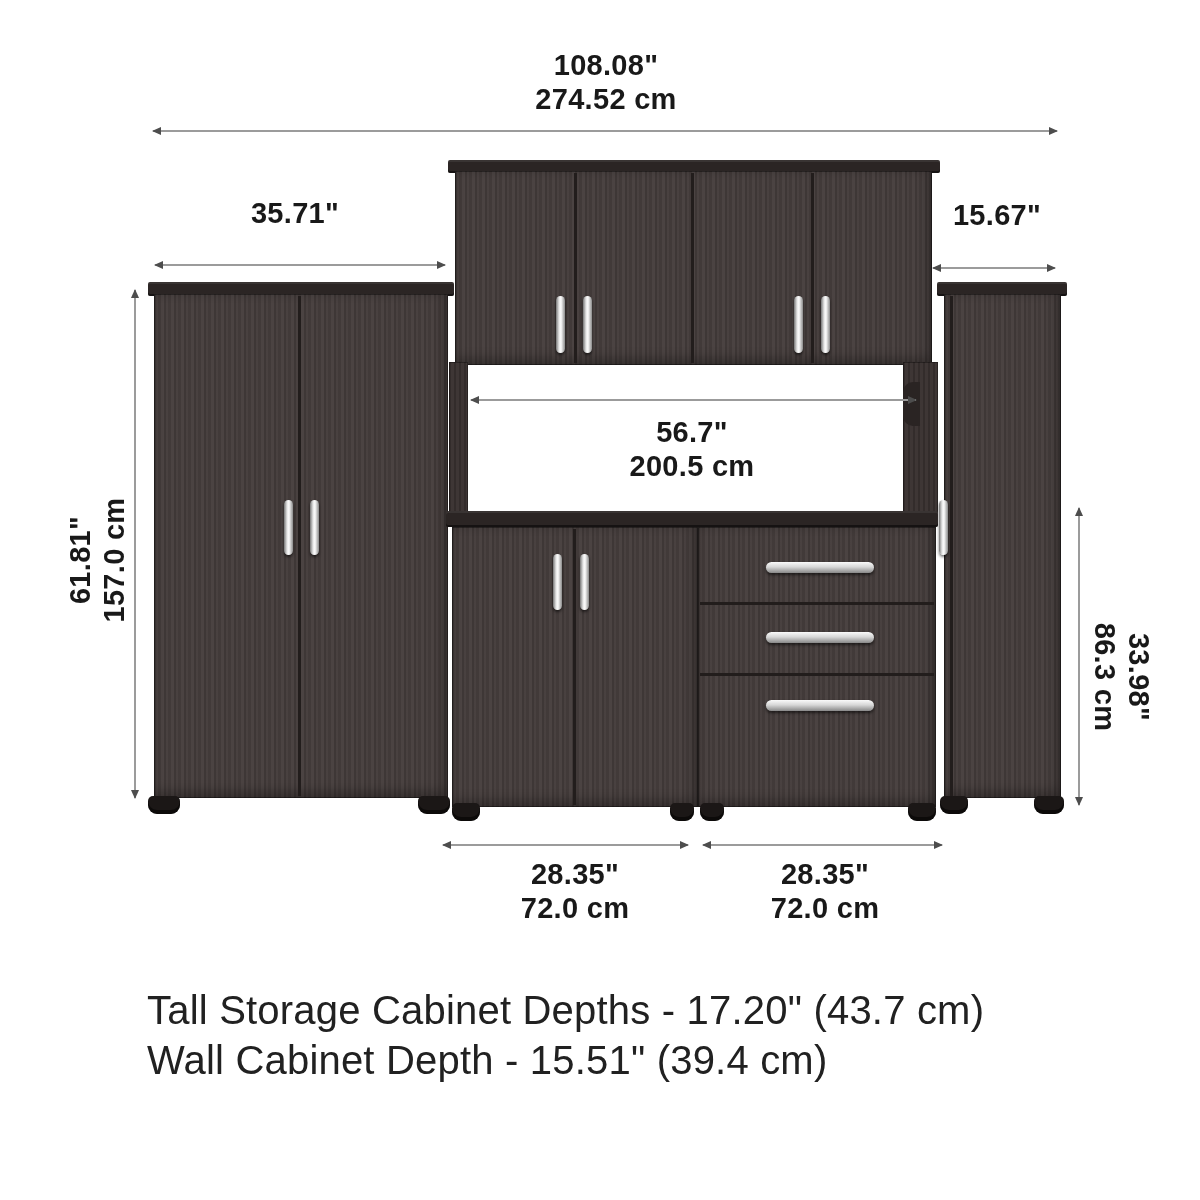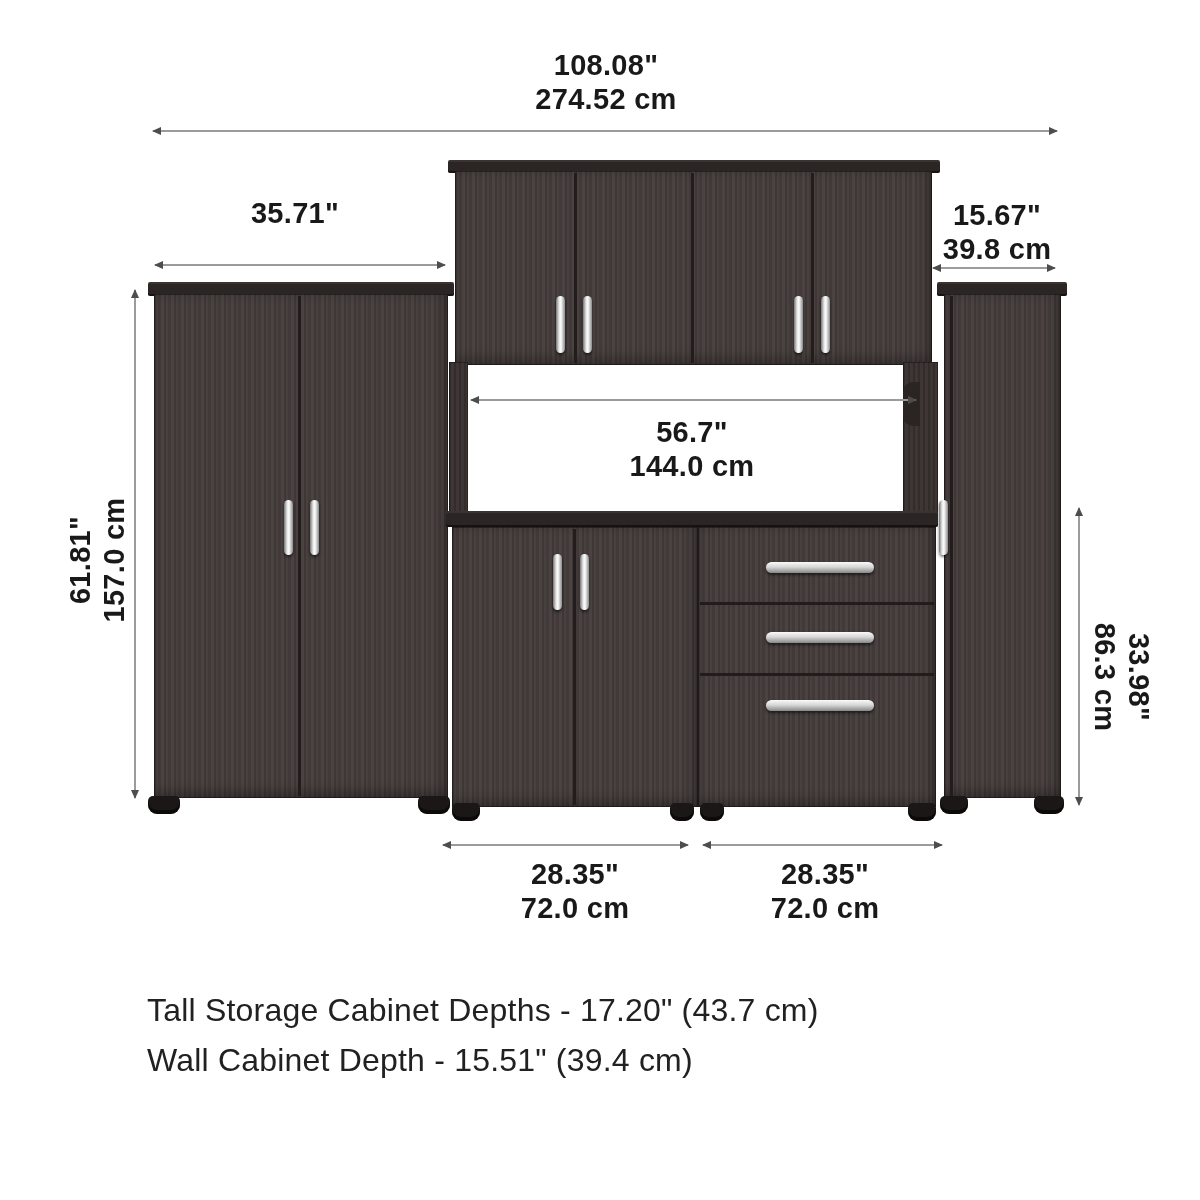--- a/index.html
+++ b/index.html
@@ -64,21 +64,21 @@
     border-left:4px solid transparent;border-right:4px solid transparent;
     border-top:9px solid #4d4d4d;}
   
   .dim-label{
     position:absolute;text-align:center;font-weight:bold;
     font-size:29px;line-height:34px;color:#191919;letter-spacing:0.3px;
     white-space:nowrap;
   }
   .rot{transform-origin:center center;}
   .specs{
-    position:absolute;font-size:32px;line-height:50px;color:#212121;
+    position:absolute;font-size:40px;line-height:50px;color:#212121;
     letter-spacing:0.2px;white-space:nowrap;
   }
 </style>
 </head>
 <body>
 
 <div class="scene">
 
   <div class="trim abs" style="left:148px;top:282px;width:306px;height:14px;"></div>
   <div class="wood" style="left:154px;top:294px;width:294px;height:504px;">
@@ -146,26 +146,25 @@
     <div>108.08"</div>
     <div>274.52 cm</div>
   </div>
 
   <div class="dim-label" style="left:145px;top:196px;width:300px;">
     <div>35.71"</div>
   </div>
 
   <div class="dim-label" style="left:872px;top:198px;width:250px;">
     <div>15.67"</div>
-    <div>39.8 cm</div>
   </div>
 
   <div class="dim-label" style="left:542px;top:415px;width:300px;">
     <div>56.7"</div>
-    <div>144.0 cm</div>
+    <div>200.5 cm</div>
   </div>
 
   <div class="dim-label" style="left:425px;top:857px;width:300px;">
     <div>28.35"</div>
     <div>72.0 cm</div>
   </div>
 
   <div class="dim-label" style="left:675px;top:857px;width:300px;">
     <div>28.35"</div>
     <div>72.0 cm</div>

